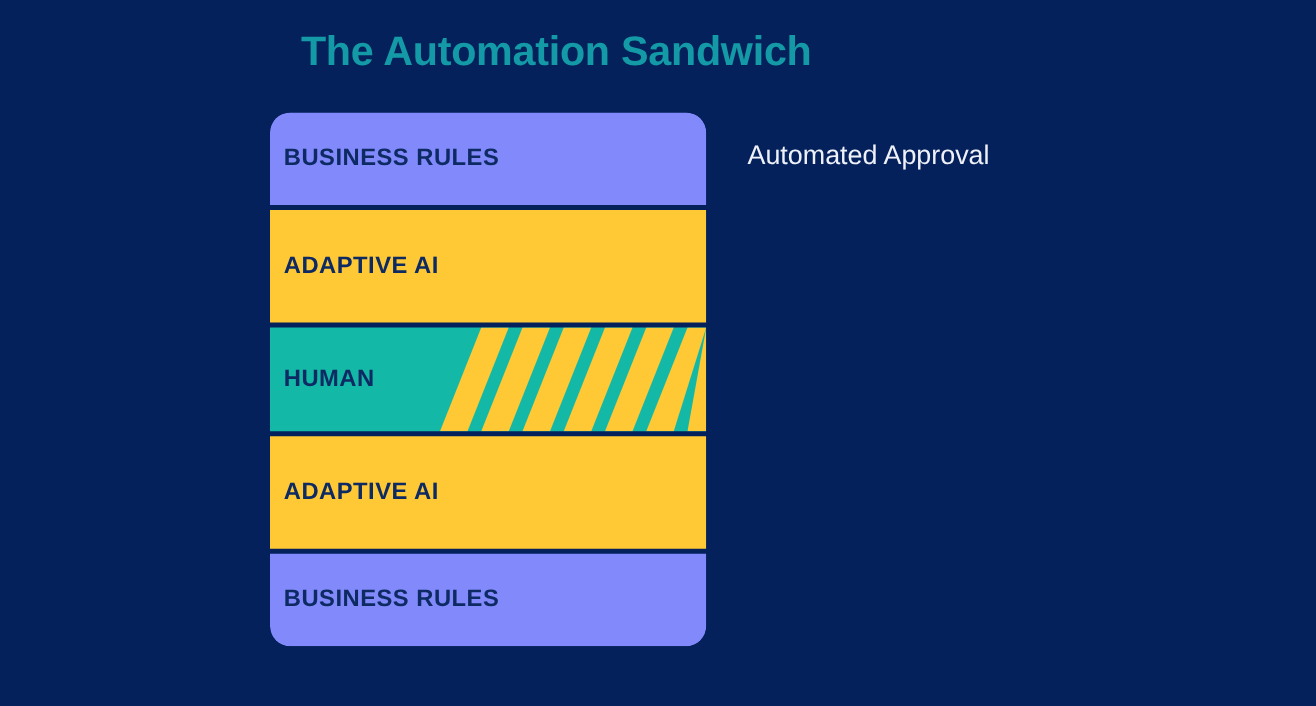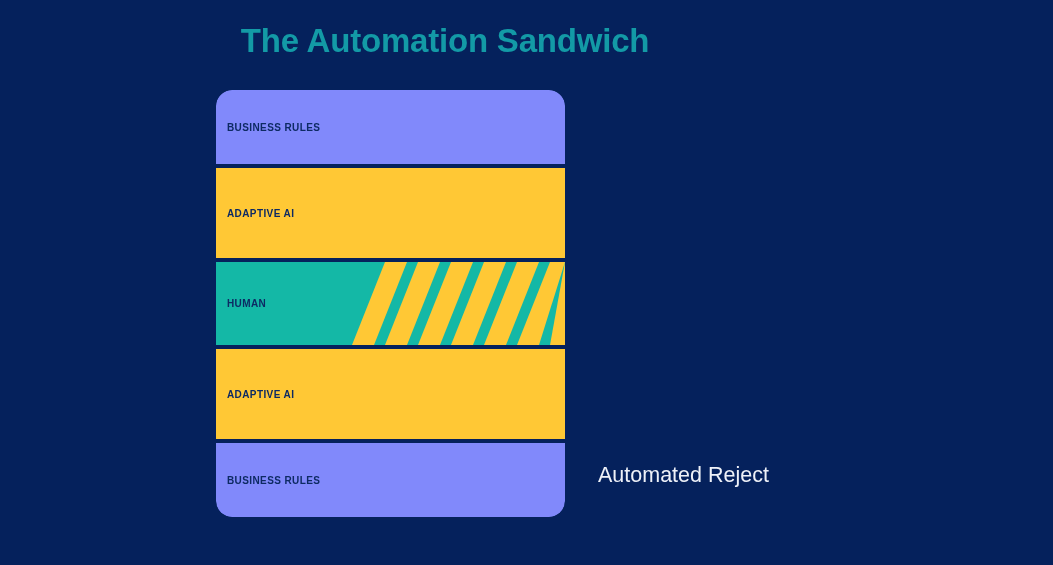--- a/index.html
+++ b/index.html
@@ -48,21 +48,21 @@
   .layer {
     position: absolute;
     left: 0;
     width: 349px;
     box-sizing: border-box;
     display: flex;
     align-items: center;
   }
 
   .layer-label {
-    font-size: 10px;
+    font-size: 19px;
     font-weight: bold;
     letter-spacing: 0.4px;
     color: #0d2a63;
     padding-left: 11px;
     position: relative;
     z-index: 3;
     white-space: nowrap;
   }
 
   
@@ -131,15 +131,15 @@
     <div class="layer layer-3">
       <span class="layer-label">ADAPTIVE AI</span>
     </div>
 
     <div class="layer layer-4">
       <span class="layer-label">BUSINESS RULES</span>
     </div>
 
   </div>
 
-  <div class="annotation anno-2">Automated Reject</div>
+  <div class="annotation anno-0">Automated Approval</div>
 
 </div>
 
 </body></html>

